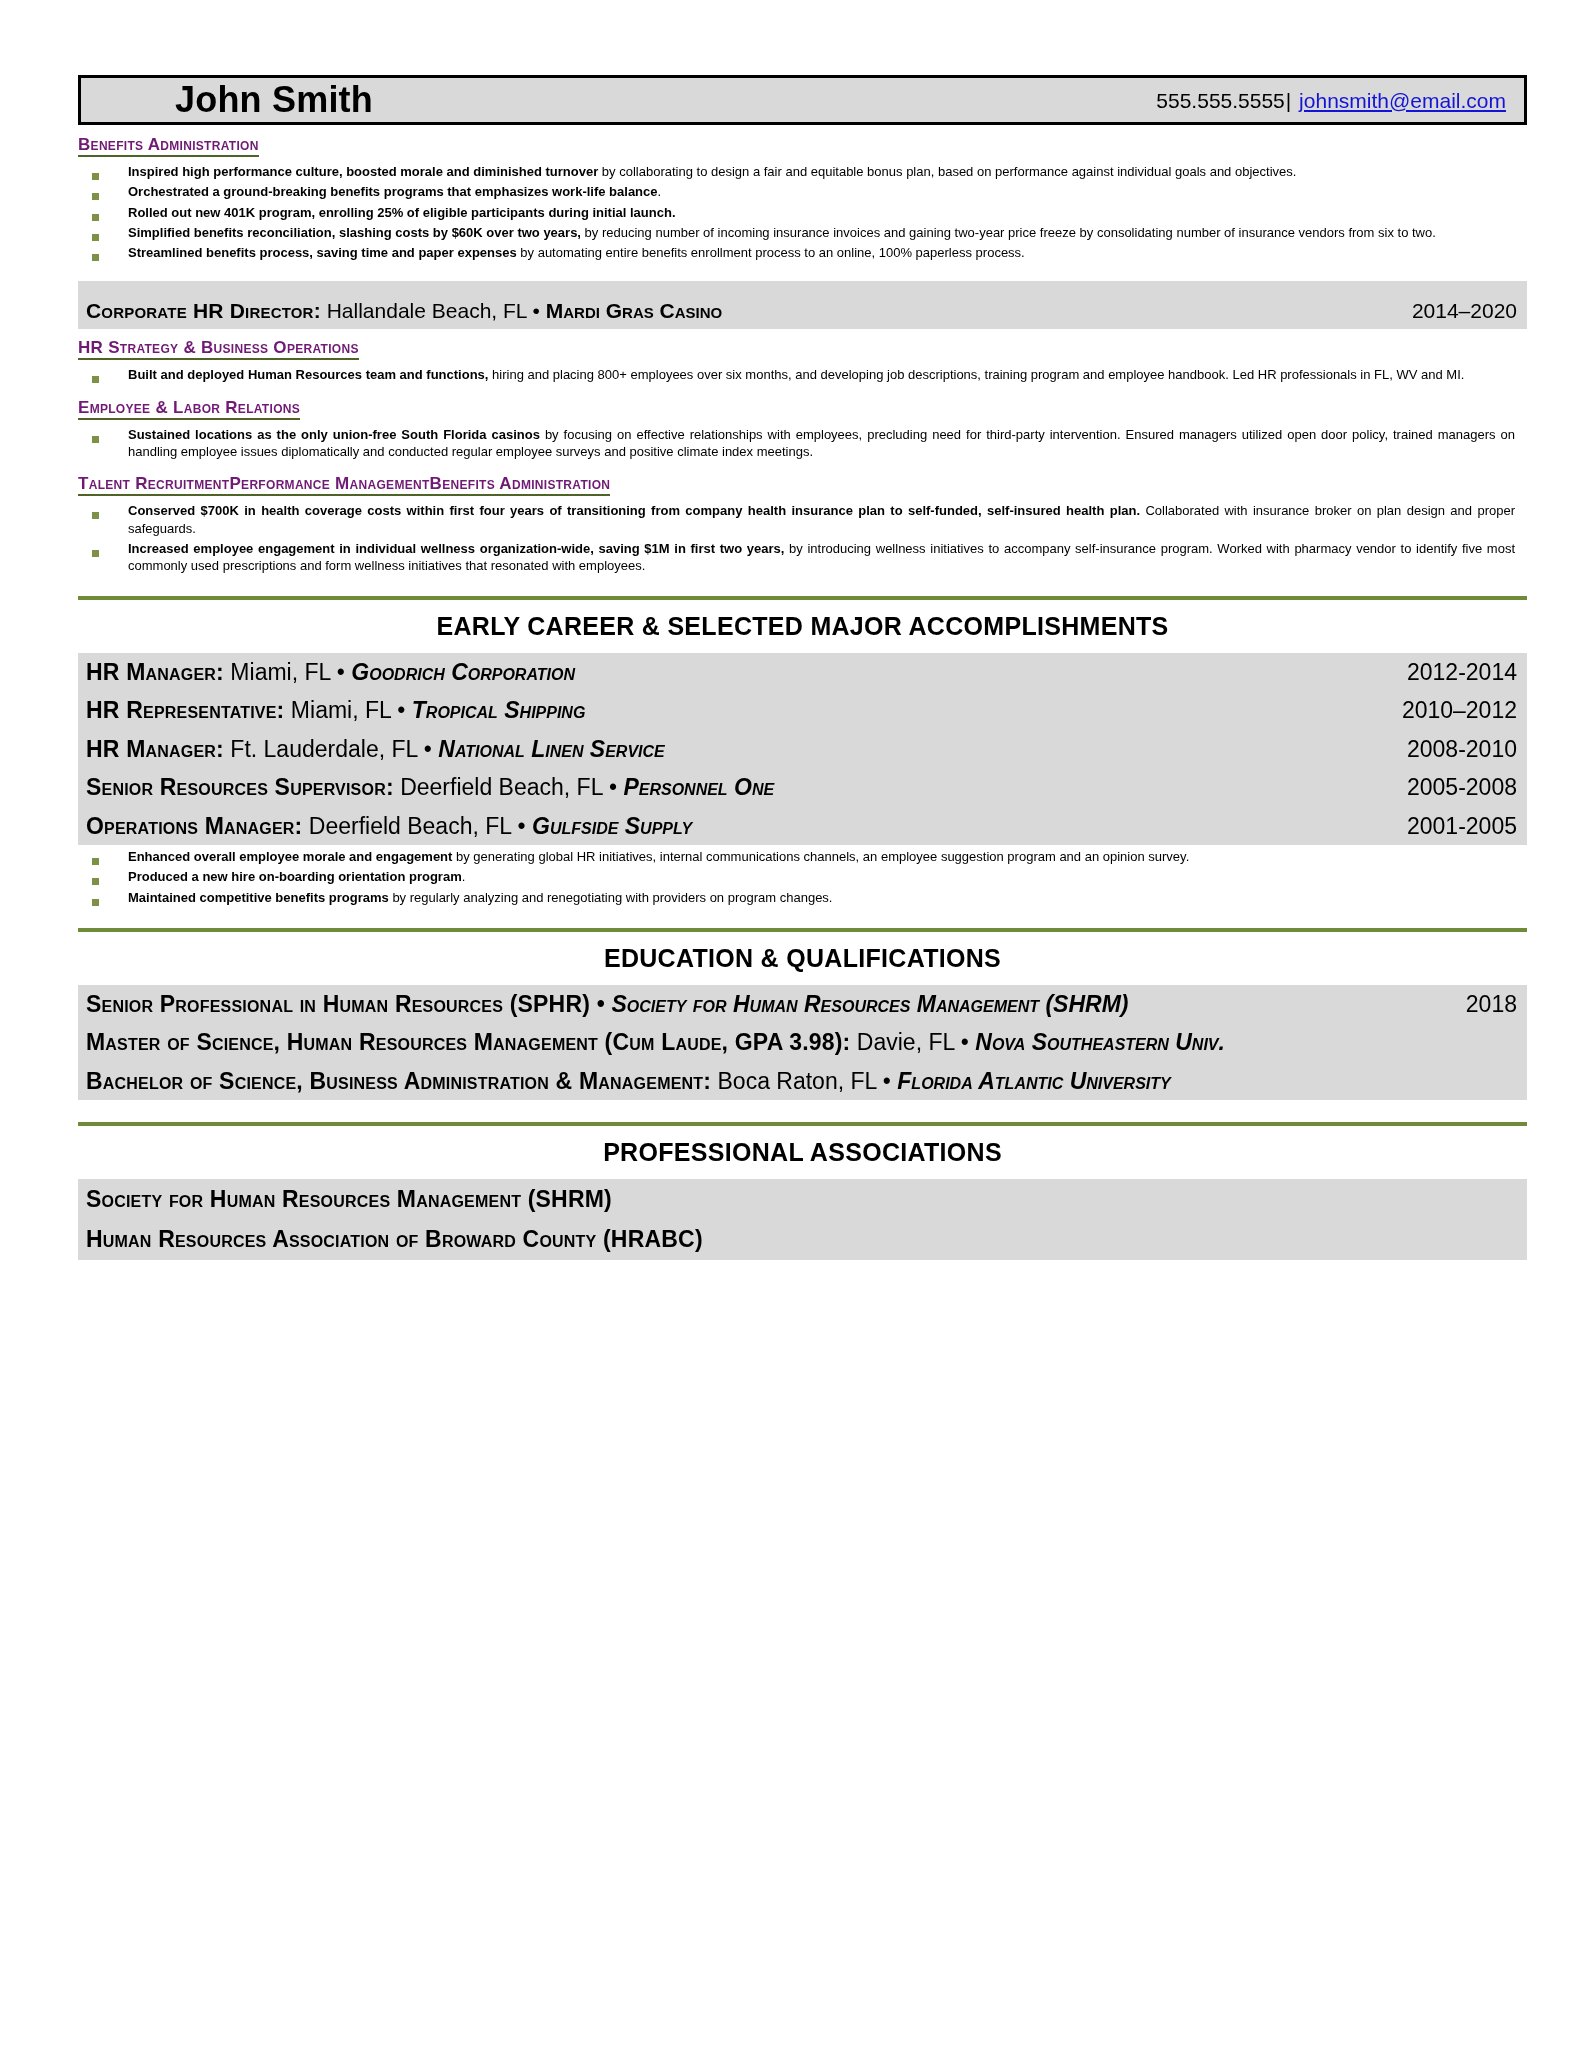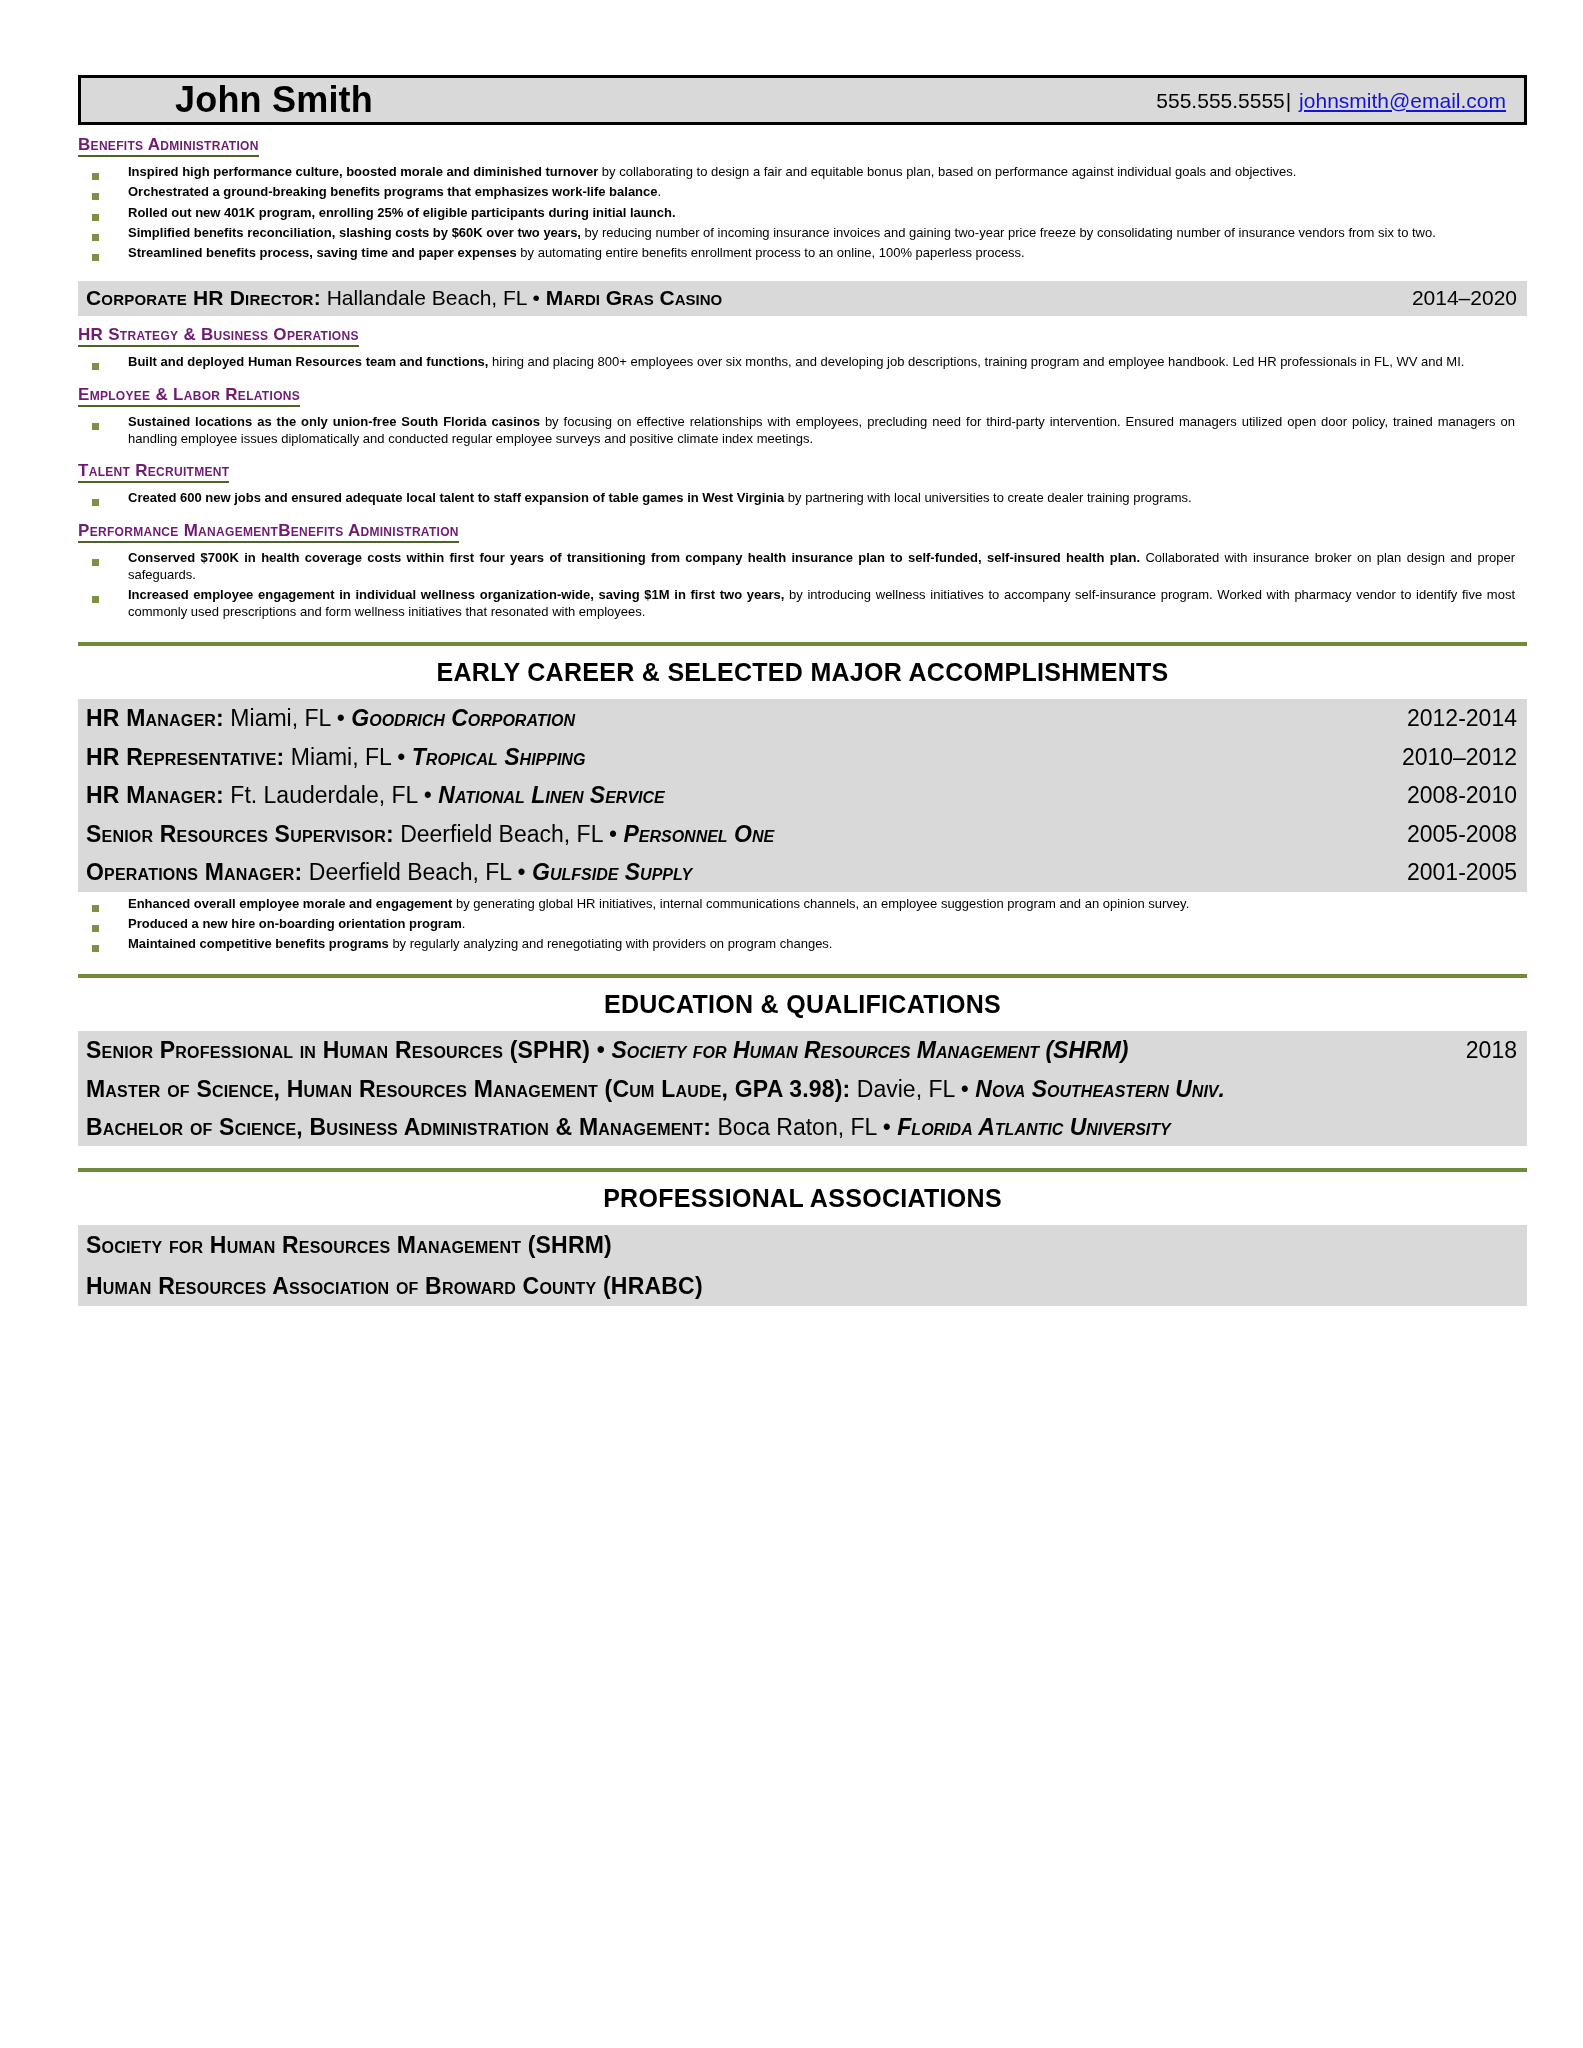--- a/index.html
+++ b/index.html
@@ -95,21 +95,21 @@
     background: #7c9145;
   }
   ul.bullets li b { font-weight: bold; }
 
   
   .jobbar {
     background: #d9d9d9;
     display: flex;
     align-items: flex-end;
     justify-content: space-between;
-    padding: 5px 10px 6px 8px;
+    padding: 18px 10px 6px 8px;
     box-sizing: border-box;
     margin: 20px 0 8px 0;
     font-size: 21px;
     line-height: 1.15;
   }
   .jobbar .jt { font-weight: bold; font-variant: small-caps; letter-spacing: 0.2px; }
   .jobbar .jloc { font-weight: normal; font-variant: normal; }
   .jobbar .jco { font-weight: bold; font-variant: small-caps; }
   .jobbar .jdates { font-size: 21px; white-space: nowrap; padding-left: 16px; }
 
@@ -175,23 +175,21 @@
 
   <div class="jobbar">
     <div><span class="jt">Corporate HR Director:</span><span class="jloc"> Hallandale Beach, FL • </span><span class="jco">Mardi Gras Casino</span></div>
     <div class="jdates">2014–2020</div>
   </div>
 
   <div id="job-groups"><div class="subhead">HR Strategy &amp; Business Operations</div><ul class="bullets">
         <li><b>Built and deployed Human Resources team and functions,</b><span> hiring and placing 800+ employees over six months, and developing job descriptions, training program and employee handbook. Led HR professionals in FL, WV and MI.</span></li>
       </ul><div class="subhead">Employee &amp; Labor Relations</div><ul class="bullets">
         <li><b>Sustained locations as the only union-free South Florida casinos</b><span> by focusing on effective relationships with employees, precluding need for third-party intervention. Ensured managers utilized open door policy, trained managers on handling employee issues diplomatically and conducted regular employee surveys and positive climate index meetings.</span></li>
-      </ul><div class="subhead">Talent Recruitment</div><ul class="bullets">
-        <li><b>Created 600 new jobs and ensured adequate local talent to staff expansion of table games in West Virginia</b><span> by partnering with local universities to create dealer training programs.</span></li>
-      </ul><div class="subhead">Performance Management</div><div class="subhead">Benefits Administration</div><ul class="bullets">
+      </ul><div class="subhead">Talent Recruitment</div><div class="subhead">Performance Management</div><div class="subhead">Benefits Administration</div><ul class="bullets">
         <li><b>Conserved $700K in health coverage costs within first four years of transitioning from company health insurance plan to self-funded, self-insured health plan.</b><span> Collaborated with insurance broker on plan design and proper safeguards.</span></li>
         <li><b>Increased employee engagement in individual wellness organization-wide, saving $1M in first two years,</b><span> by introducing wellness initiatives to accompany self-insurance program. Worked with pharmacy vendor to identify five most commonly used prescriptions and form wellness initiatives that resonated with employees.</span></li>
       </ul></div>
 
   <div class="rule"></div>
   <div class="section-title">EARLY CAREER &amp; SELECTED MAJOR ACCOMPLISHMENTS</div>
   <div class="rows" id="early-rows">
       <div class="rowline">
         <div><span class="rtitle">HR Manager:</span><span class="rplain"> Miami, FL • </span><span class="rco">Goodrich Corporation</span></div>
         <div class="rdates">2012-2014</div>

